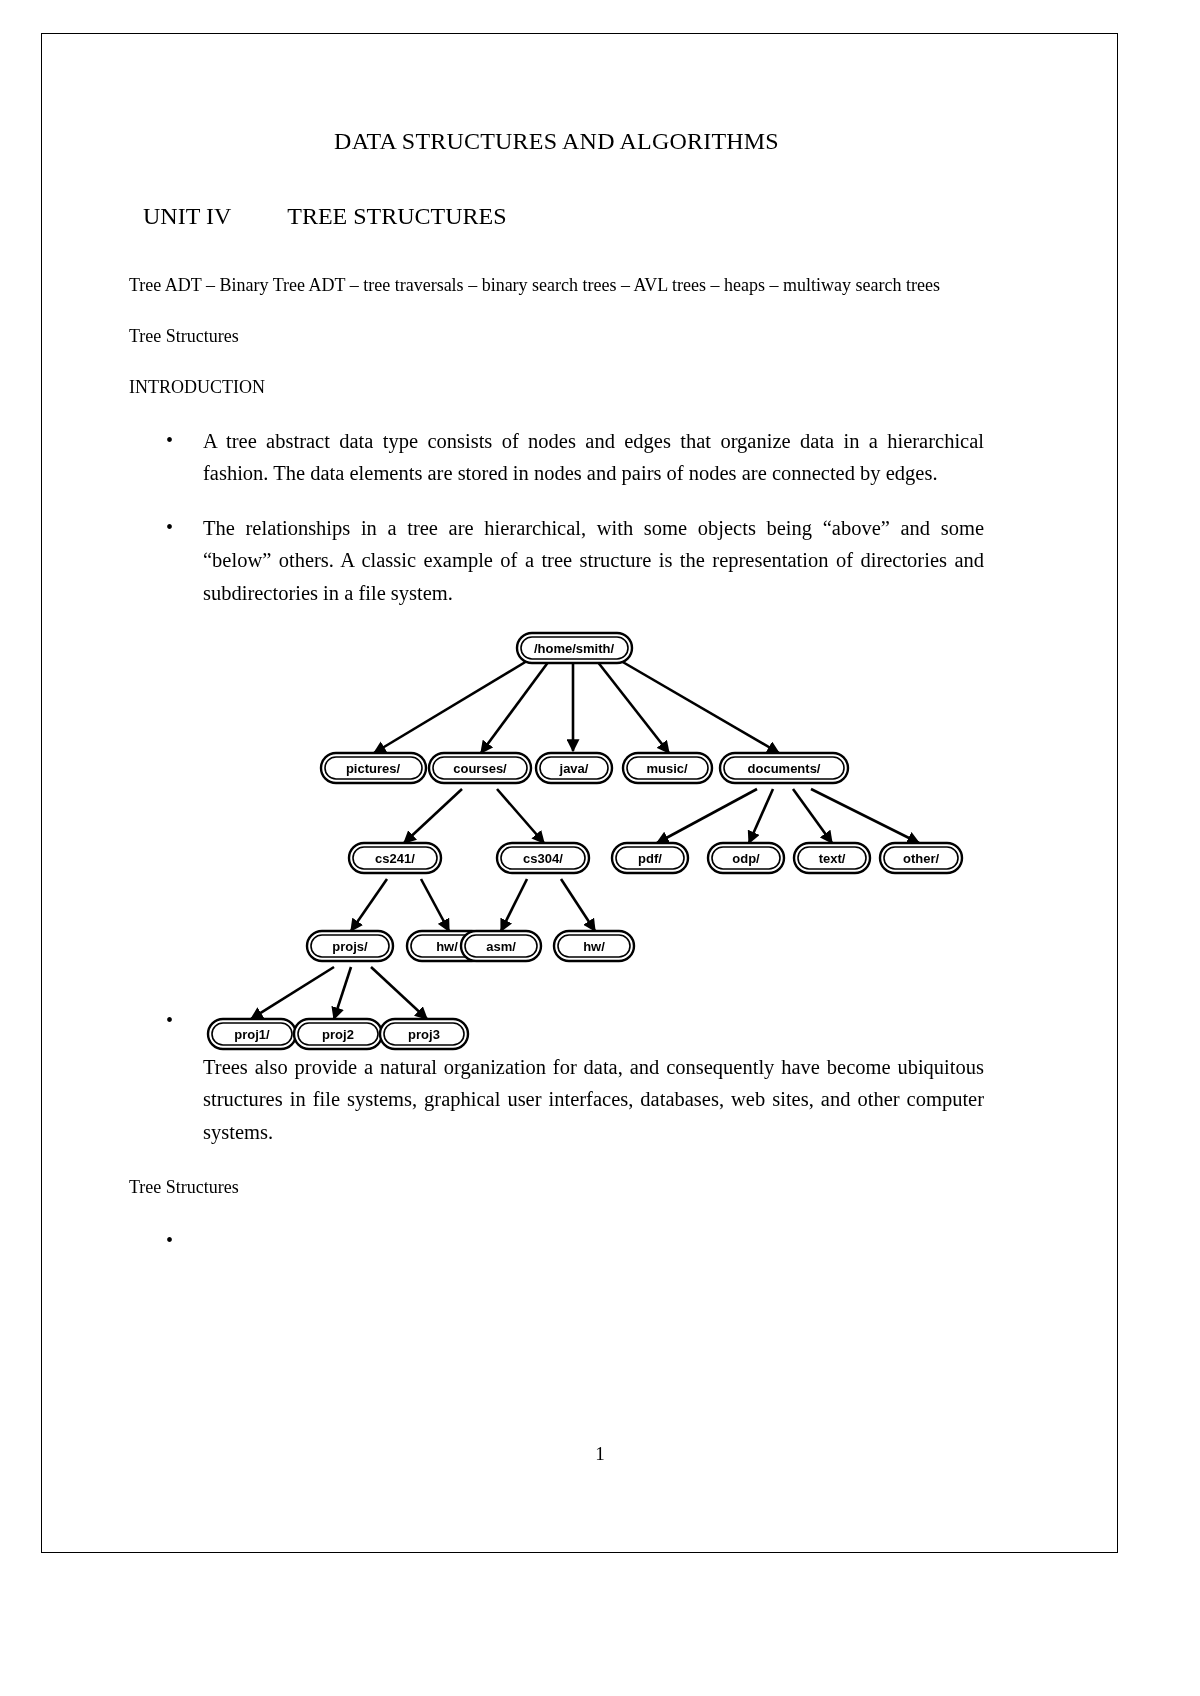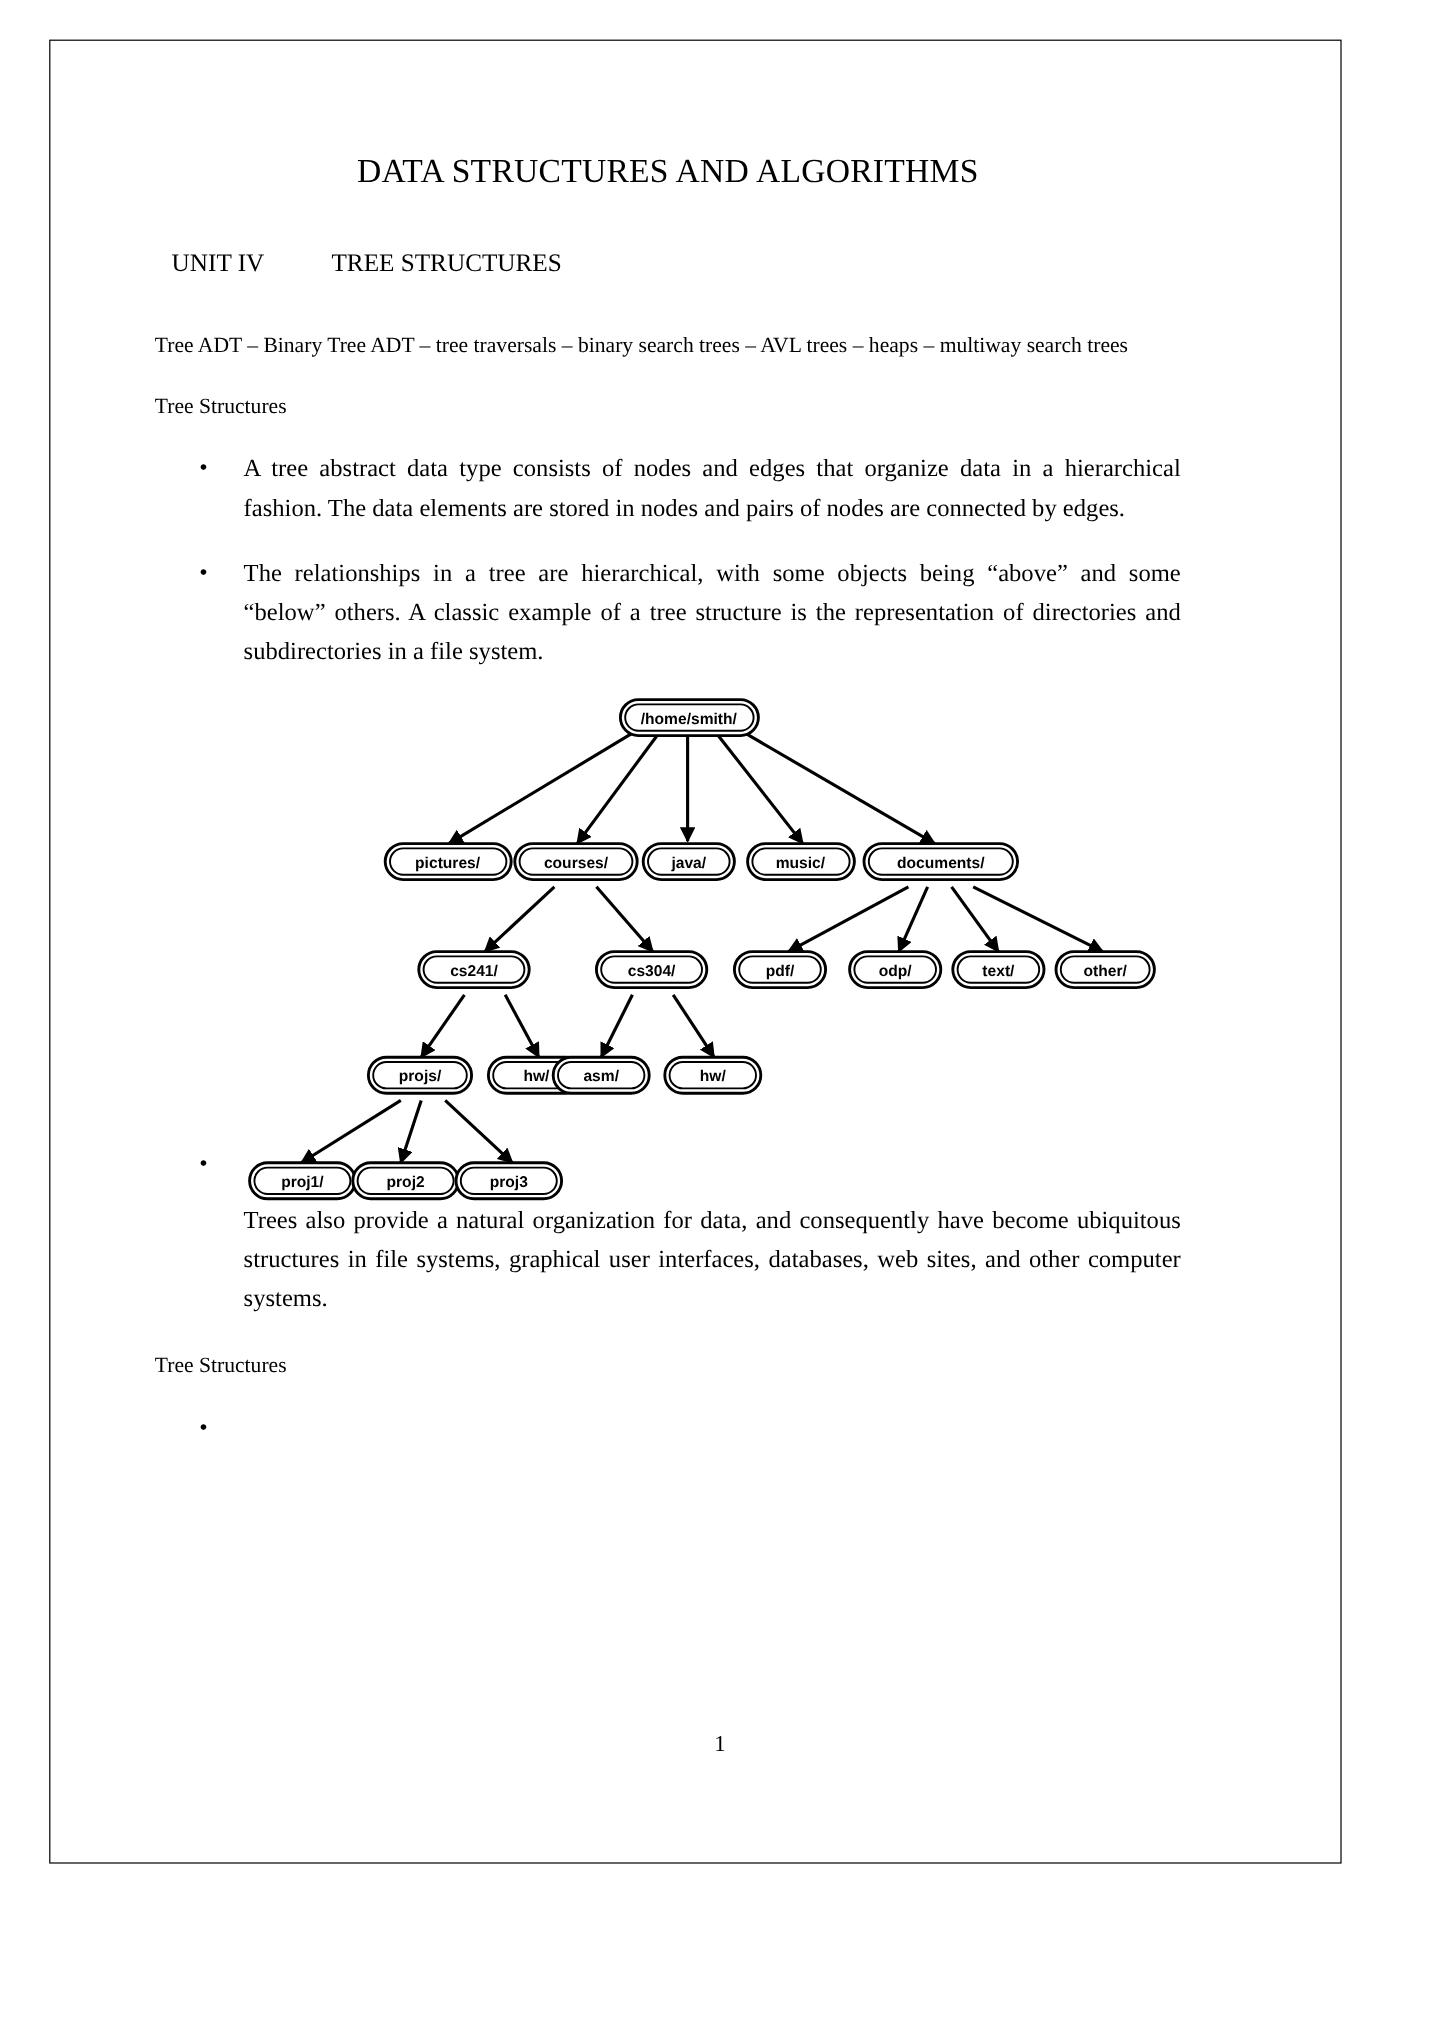--- a/index.html
+++ b/index.html
@@ -29,27 +29,27 @@
     box-sizing: border-box;
   }
   .content {
     position: absolute;
     left: 129px;
     top: 126px;
     width: 855px;
   }
   .doc-title {
     text-align: center;
-    font-size: 28px;
+    font-size: 24px;
     letter-spacing: 0.2px;
     margin: 0 0 44px 0;
     line-height: 1.3;
   }
   .unit-line {
-    font-size: 21px;
+    font-size: 24px;
     margin: 0 0 40px 0;
     padding-left: 14px;
     line-height: 1.3;
   }
   .unit-line .gap {
     display: inline-block;
     width: 56px;
   }
   p.para {
     font-size: 18px;
@@ -129,20 +129,21 @@
     <div class="doc-title">DATA STRUCTURES AND ALGORITHMS</div>
 
     <div class="unit-line">
       <span>UNIT IV</span><span class="gap"></span><span>TREE STRUCTURES</span>
     </div>
 
     <p class="para">Tree ADT – Binary Tree ADT – tree traversals – binary search trees – AVL trees – heaps – multiway search trees</p>
 
     <p class="para nowrapjust">Tree Structures</p>
 
+    <p class="para nowrapjust">INTRODUCTION</p>
 
     <ul class="bullet-list">
       <li class="bullet-item">
         <span class="dot">•</span>
         <span>A tree abstract data type consists of nodes and edges that organize data in a hierarchical fashion. The data elements are stored in nodes and pairs of nodes are connected by edges.</span>
       </li>
       <li class="bullet-item">
         <span class="dot">•</span>
         <span>The relationships in a tree are hierarchical, with some objects being “above” and some “below” others. A classic example of a tree structure is the representation of directories and subdirectories in a file system.</span>
       </li>

